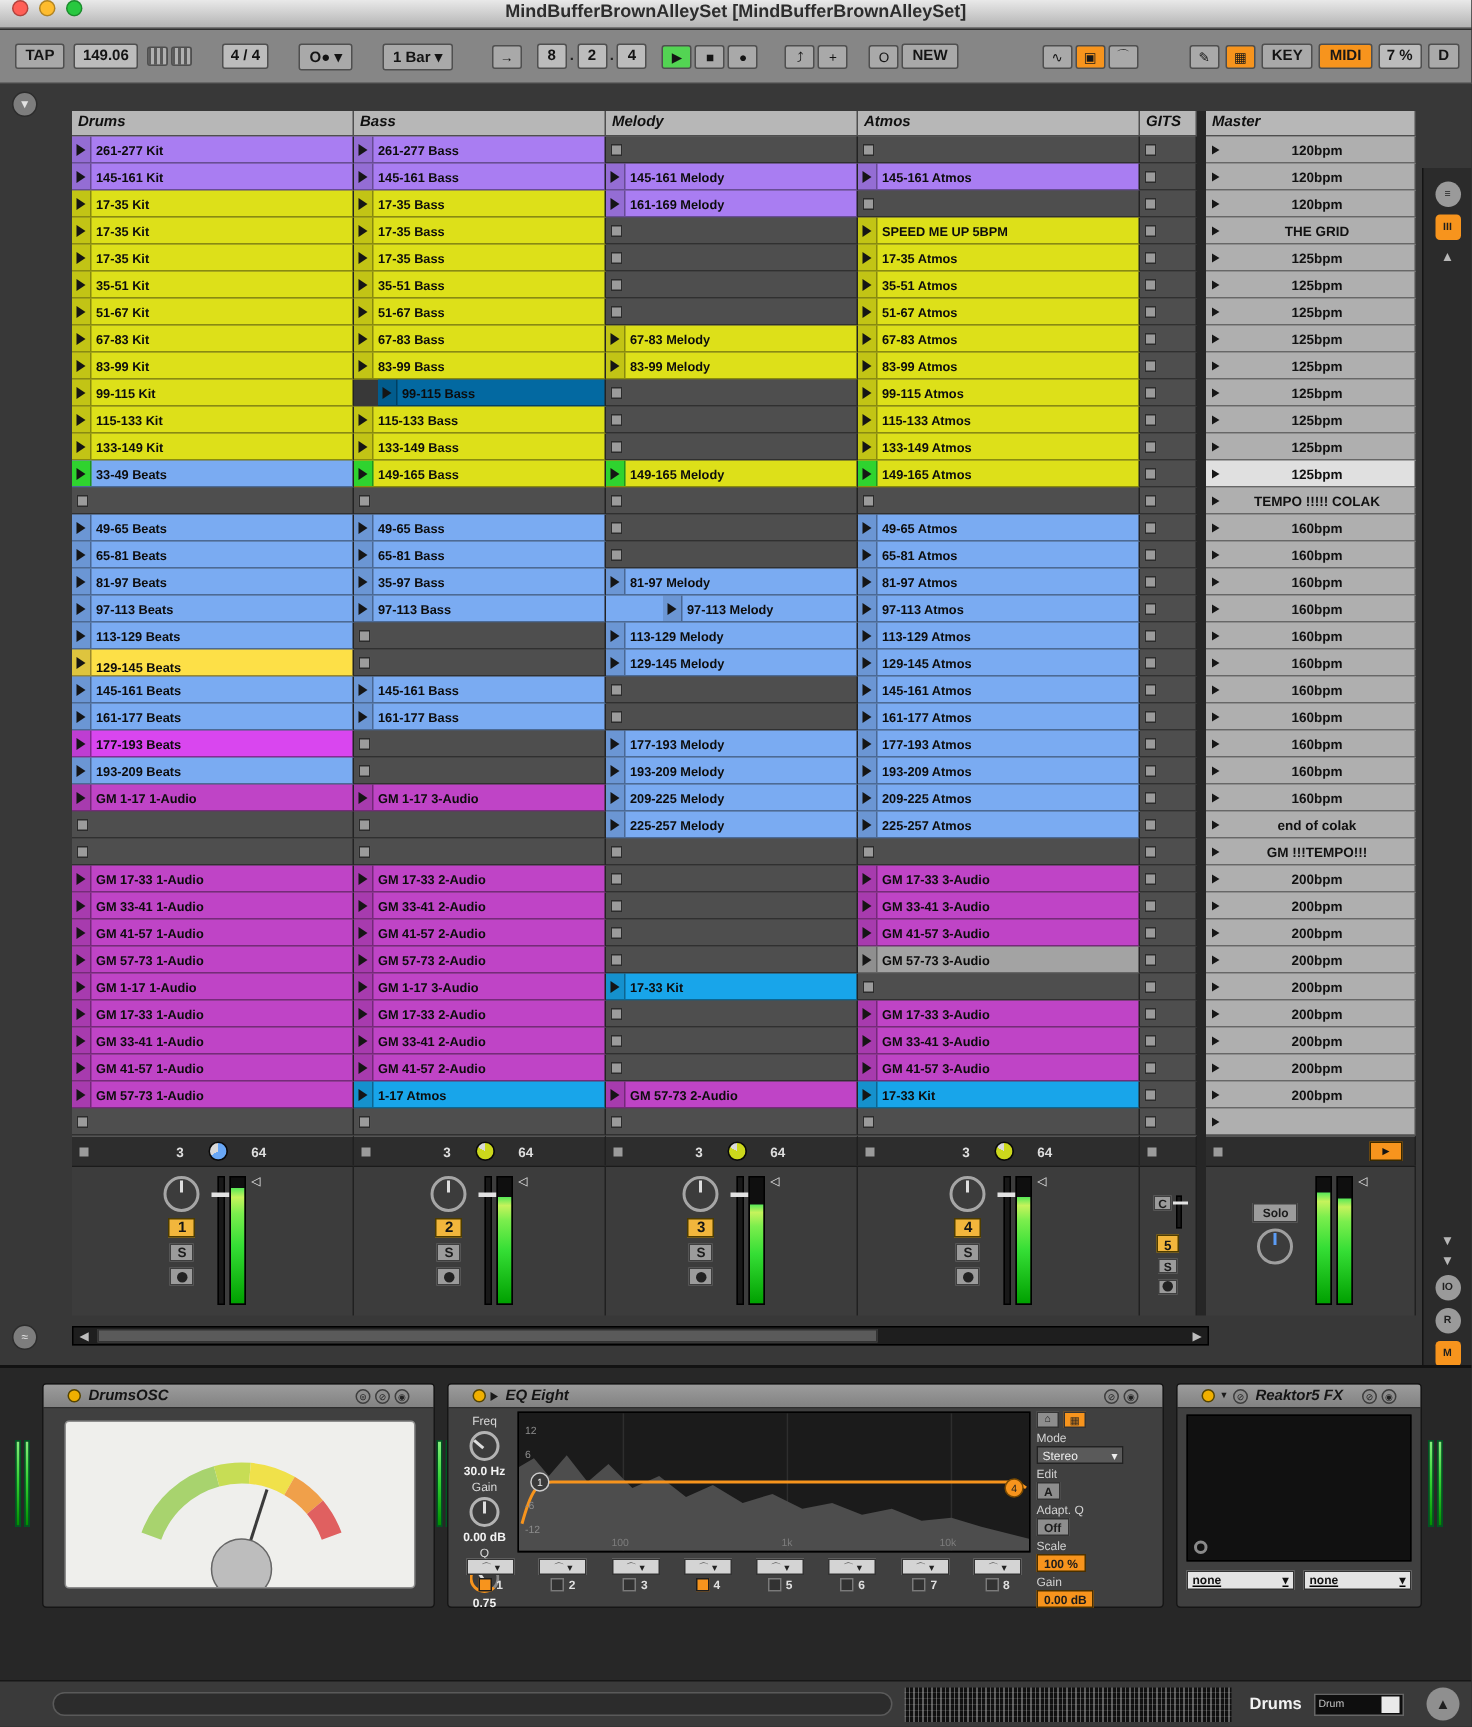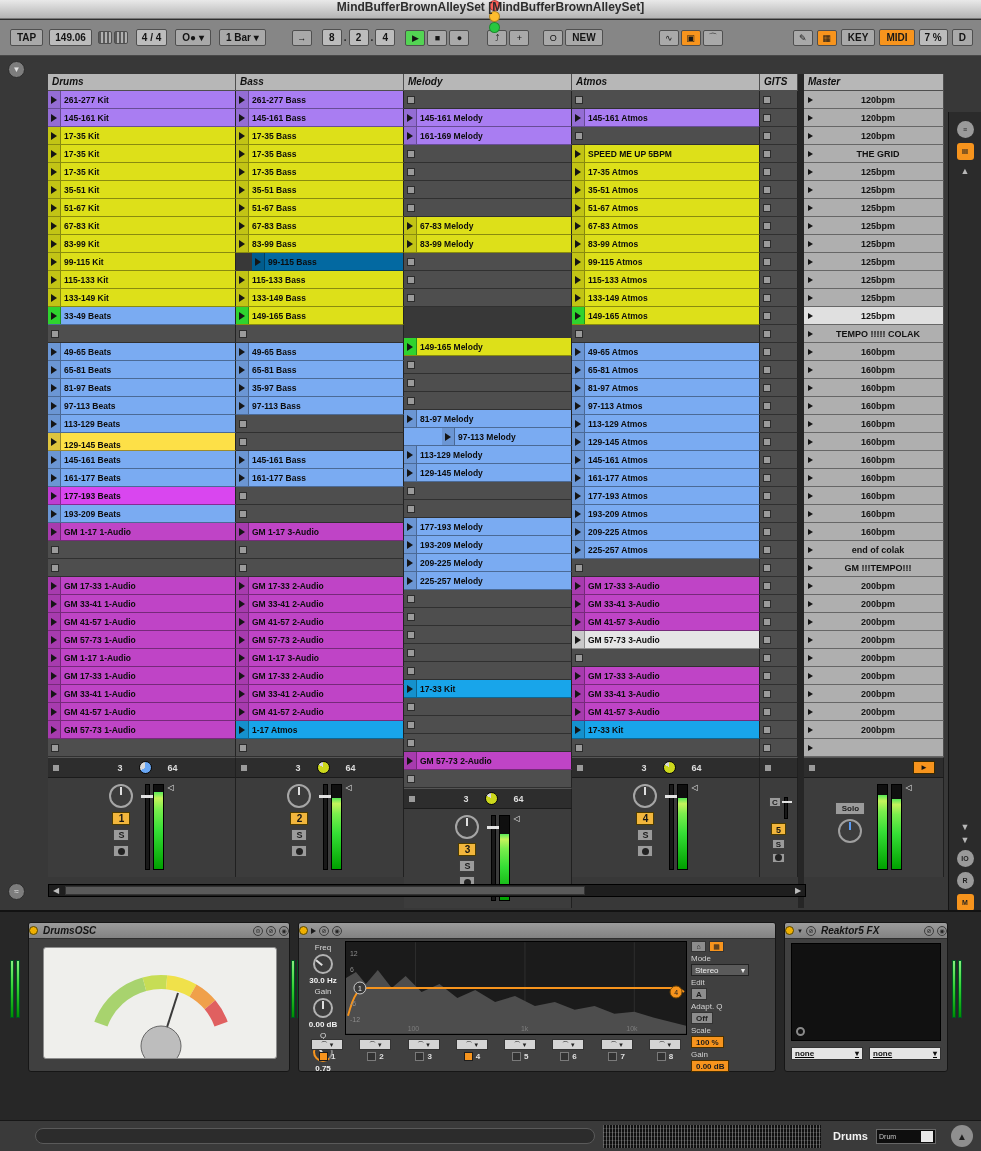--- a/index.html
+++ b/index.html
@@ -5,38 +5,38 @@
   * { box-sizing: border-box; }
   html,body { margin:0; padding:0; }
   body {
     width:981px; height:1151px; position:relative; overflow:hidden;
     background:#2f2f2f; font-family:"Liberation Sans", sans-serif;
     -webkit-font-smoothing:antialiased;
   }
   
   .titlebar{position:absolute;left:0;top:0;width:981px;height:19px;
     background:linear-gradient(#e9e9e9,#b4b4b4);border-bottom:1px solid #777;
-    display:flex;align-items:center;z-index:5;flex-direction:column;}
+    display:flex;z-index:5;}
   .tl{width:11px;height:11px;border-radius:50%;margin-left:7px;border:1px solid rgba(0,0,0,.3);flex:none;}
   .tl.red{background:#ff5f57;margin-left:8px}.tl.yel{background:#febc2e}.tl.grn{background:#28c840}
   .titlebar .title{position:absolute;left:0;right:0;text-align:center;font-size:12px;font-weight:bold;color:#2d2d2d;}
   
   .transport{position:absolute;left:0;top:20px;width:981px;height:36px;background:#868686;
     border-bottom:1px solid #484848;display:flex;align-items:center;padding:0 8px;font-size:10px;color:#141414;}
   .tbtn{background:#a9a9a9;border:1px solid #4f4f4f;border-radius:2px;padding:2px 6px;font-weight:bold;white-space:nowrap;}
   .tfield{background:#bcbcbc;border:1px solid #4f4f4f;border-radius:2px;padding:2px 5px;font-weight:bold;white-space:nowrap;}
   .ticon{background:#a9a9a9;border:1px solid #4f4f4f;border-radius:2px;width:20px;height:16px;
     display:flex;align-items:center;justify-content:center;font-size:9px;}
   .nudge{width:14px;height:13px;border:1px solid #4f4f4f;border-radius:2px;
     background:repeating-linear-gradient(90deg,#5a5a5a 0 2px,#b0b0b0 2px 4px);}
   .posbox{width:20px;text-align:center;background:#bcbcbc;border:1px solid #4f4f4f;border-radius:2px;padding:2px 0;font-weight:bold;}
   .posdot{margin:0 2px;font-weight:bold;color:#222;}
   .play-on{background:#53d453 !important;}
   .accent{background:#f7941d !important;color:#181818;}
-  .ml2{margin-left:2px}.ml4{margin-left:4px}.ml6{margin-left:6px}.ml8{margin-left:8px}
+  .ml2{margin-left:2px}.ml4{margin-left:4px}.ml6{margin-left:6px}.ml8{margin-left:20px}
   .ml10{margin-left:10px}.ml14{margin-left:14px}.ml18{margin-left:18px}.ml26{margin-left:26px}.ml56{margin-left:56px}
   
   .session{position:absolute;left:0;top:56px;width:981px;height:854px;background:#383838;}
   .gutter-btn{position:absolute;width:17px;height:17px;border-radius:50%;background:#7d7d7d;
     border:1px solid #2c2c2c;color:#e2e2e2;font-size:8px;display:flex;align-items:center;justify-content:center;}
   .grid-region{position:absolute;left:48px;top:18px;display:flex;align-items:flex-start;}
   .track-col{display:flex;flex-direction:column;}
   .thead{height:17px;background:#b7b7b7;border-right:1px solid #4e4e4e;border-bottom:1px solid #4e4e4e;
     font-size:10px;font-style:italic;font-weight:bold;color:#101010;padding-left:4px;line-height:16px;overflow:hidden;white-space:nowrap;}
   .clip,.slot{height:18px;border-bottom:1px solid rgba(0,0,0,.38);border-right:1px solid #232323;
@@ -108,21 +108,21 @@
     font-weight:bold;display:flex;align-items:center;justify-content:center;margin:5px auto;}
   .rail-btn.accent{background:#f7941d;border-radius:3px;}
   .rail-btn.arrow{background:none;color:#b8b8b8;height:11px;margin:2px auto;font-size:9px;}
   
   .devices{position:absolute;left:0;top:910px;width:981px;height:210px;background:#272727;border-top:2px solid #121212;}
   .vpair{position:absolute;display:flex;gap:2px;}
   .vpair i{width:4px;height:58px;display:block;border:1px solid #052;
     background:linear-gradient(to top,#008f00,#35d435 55%,#84f07c);}
   .device{position:absolute;top:10px;height:150px;background:#404040;border:1px solid #161616;border-radius:3px;}
   .dhead{height:16px;background:linear-gradient(#9c9c9c,#828282);border-bottom:1px solid #2e2e2e;
-    display:flex;align-items:center;padding:0 0;gap:3px;border-radius:2px 2px 0 0;}
+    display:flex;align-items:center;padding:0 16px;gap:3px;border-radius:2px 2px 0 0;}
   .power{width:9px;height:9px;border-radius:50%;background:#f0b000;border:1px solid #554400;flex:none;}
   .dtitle{font-size:10px;font-weight:bold;font-style:italic;color:#141414;margin-left:2px;flex:1;white-space:nowrap;overflow:hidden;}
   .hicon{width:10px;height:10px;border-radius:50%;border:1px solid #3d3d3d;background:#8d8d8d;color:#222;
     font-size:6px;display:flex;align-items:center;justify-content:center;flex:none;}
   .fold-tri{width:0;height:0;border-left:5px solid #1a1a1a;border-top:3.5px solid transparent;border-bottom:3.5px solid transparent;flex:none;}
   .gauge-panel{position:absolute;left:14px;top:24px;width:234px;height:112px;background:#efefec;
     border:1px solid #8d8d8d;border-radius:3px;overflow:hidden;}
   .eq-left{position:absolute;left:4px;top:18px;width:40px;text-align:center;color:#d9d9d9;font-size:8px;}
   .eq-left .knob{width:20px;height:20px;margin:2px auto;border-color:#b3b3b3;}
   .eq-left .knob.q{border-color:#f7941d #888 #f7941d #f7941d;}
@@ -728,21 +728,21 @@
         </div>
         <div class="slot">
           <span class="sq"></span>
         </div>
         <div class="slot">
           <span class="sq"></span>
         </div>
         <div class="slot">
           <span class="sq"></span>
         </div>
-        <div class="clip" style="background: rgb(221, 224, 25); margin-top: 31px;">
+        <div class="clip" style="background: rgb(221, 224, 25);">
           <span class="pb playing">
             <i class="tri"></i>
           </span>
           <span class="lbl">149-165 Melody</span>
         </div>
         <div class="slot">
           <span class="sq"></span>
         </div>
         <div class="slot">
           <span class="sq"></span>
@@ -1036,21 +1036,21 @@
             <i class="tri"></i>
           </span>
           <span class="lbl">GM 33-41 3-Audio</span>
         </div>
         <div class="clip" style="background: rgb(191, 68, 198);">
           <span class="pb">
             <i class="tri"></i>
           </span>
           <span class="lbl">GM 41-57 3-Audio</span>
         </div>
-        <div class="clip" style="background: #e5e5e5;">
+        <div class="clip" style="background: #a3a3a3;">
           <span class="pb">
             <i class="tri"></i>
           </span>
           <span class="lbl">GM 57-73 3-Audio</span>
         </div>
         <div class="slot">
           <span class="sq"></span>
         </div>
         <div class="clip" style="background: rgb(191, 68, 198);">
           <span class="pb">
@@ -1471,20 +1471,21 @@
         <line x1="117" y1="98" x2="134" y2="45" stroke="#3a3a3a" stroke-width="2"></line>
         <circle cx="117" cy="98" r="20" fill="#bdbdbd" stroke="#666"></circle>
       </svg>
     </div>
   </div>
 
   <div class="device" style="left:298px;width:478px">
     <div class="dhead">
       <span class="power"></span>
       <span class="fold-tri"></span>
+      <span class="dtitle">EQ Eight</span>
       <span class="hicon">⊘</span>
       <span class="hicon">◉</span>
     </div>
     <div class="eq-left">
       <div class="eq-label">Freq</div>
       <div class="knob" style="--rot:-50deg">
           <i></i>
         </div>
       <div class="eq-val">30.0 Hz</div>
       <div class="eq-label">Gain</div>

